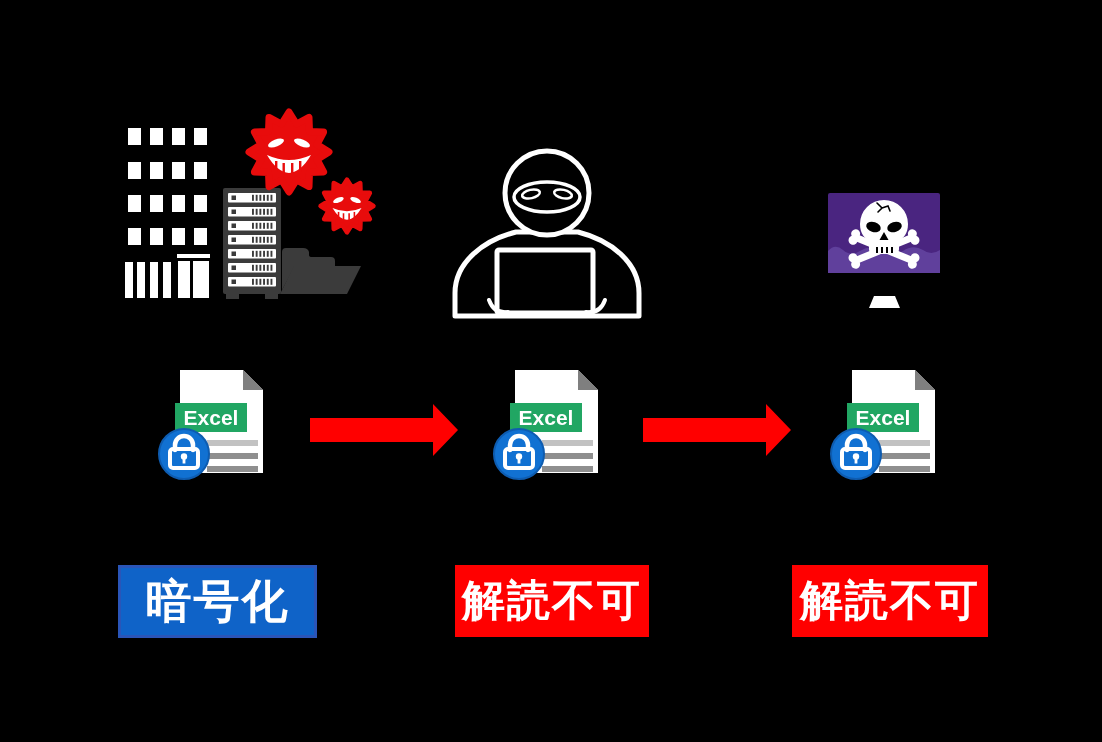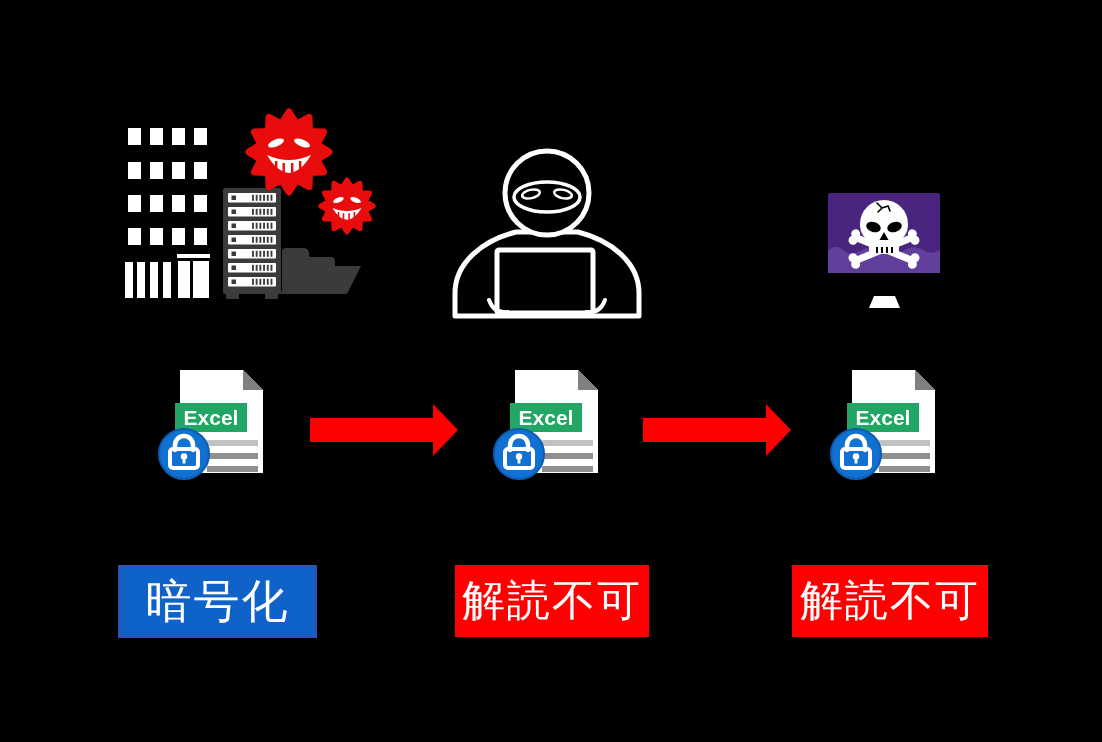--- a/index.html
+++ b/index.html
@@ -3,21 +3,21 @@
 <meta charset="utf-8">
 <style>
   html,body{margin:0;padding:0;background:#000;}
   .canvas{
     position:relative;width:1102px;height:742px;background:var(--background,#000);
     overflow:hidden;font-family:"Liberation Sans","DejaVu Sans",sans-serif;
   }
   .canvas svg{position:absolute;left:0;top:0;}
   .status-label{
     position:absolute;display:flex;align-items:center;justify-content:center;
-    color:#ffffff;font-weight:normal;letter-spacing:2px;box-sizing:border-box;
+    color:#ffffff;font-weight:bold;letter-spacing:2px;box-sizing:border-box;
     font-family:"Liberation Sans","DejaVu Sans",sans-serif;
   }
   #label-stage-0{left:118px;top:565px;width:199px;height:73px;
     background:var(--encrypt-blue,#0f63c8);border:3px solid var(--encrypt-border,#2a55b8);font-size:46px;}
   #label-stage-1{left:455px;top:565px;width:194px;height:72px;
     background:var(--alert-red,#ff0000);font-size:43px;}
   #label-stage-2{left:792px;top:565px;width:196px;height:72px;
     background:var(--alert-red,#ff0000);font-size:43px;}
   .excel-word{font:bold 21px "Liberation Sans","DejaVu Sans",sans-serif;fill:#ffffff;}
 </style>

